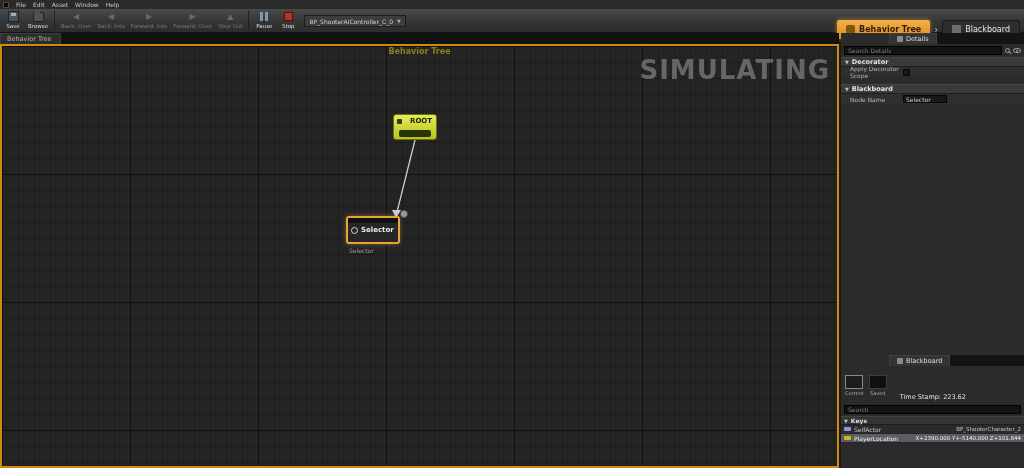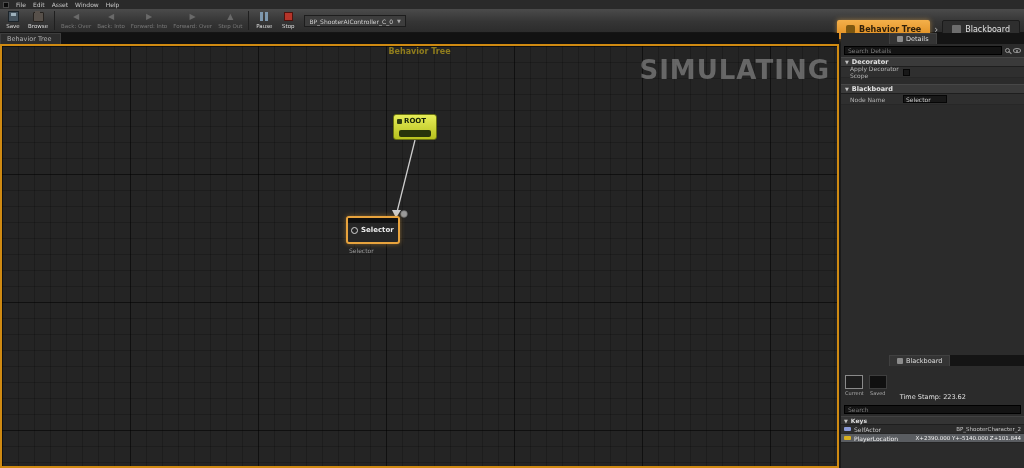--- a/index.html
+++ b/index.html
@@ -44,21 +44,21 @@
     background-image:
       linear-gradient(to right, rgba(0,0,0,.45) 1px, transparent 1px),
       linear-gradient(to bottom, rgba(0,0,0,.45) 1px, transparent 1px),
       linear-gradient(to right, rgba(0,0,0,.20) 1px, transparent 1px),
       linear-gradient(to bottom, rgba(0,0,0,.20) 1px, transparent 1px);
     background-size:128px 128px,128px 128px,16px 16px,16px 16px; }
   .graph-title { position:absolute; top:1px; left:0; right:0; text-align:center; font-size:8px; font-weight:bold; color:#907d1d; }
   .watermark { position:absolute; top:9px; right:7px; font-size:26px; font-weight:bold; color:rgba(158,158,158,.55); letter-spacing:1px; }
 
   .node-root { position:absolute; left:391px; top:68px; width:44px; height:26px; background:linear-gradient(#e6ec58,#b7c21e); border:1px solid #6a7210; border-radius:3px; }
-  .nr-title { display:flex; align-items:center; gap:2px; padding:2px 3px 0; font-size:7px; font-weight:bold; color:#16230b; }
+  .nr-title { display:flex; align-items:center; gap:8px; padding:2px 3px 0; font-size:7px; font-weight:bold; color:#16230b; }
   .nr-icon { width:5px; height:5px; background:#2e3c10; border-radius:1px; }
   .nr-pin { position:absolute; left:5px; right:5px; bottom:2px; height:7px; background:#27330b; border-radius:2px; }
 
   .node-selector { position:absolute; left:344px; top:170px; width:54px; height:28px; background:#262626; border:2px solid #e8a33d; border-radius:3px; box-shadow:0 0 5px rgba(232,163,61,.45); }
   .ns-pin { height:5px; background:#101010; border-radius:1px 1px 0 0; }
   .ns-title { display:flex; align-items:center; gap:3px; padding:3px 3px 0; }
   .ns-icon { width:7px; height:7px; border:1px solid #d6d6d6; border-radius:50%; }
   .ns-text { font-size:7px; font-weight:bold; color:#ececec; }
   .node-caption { position:absolute; left:347px; top:201px; font-size:6px; color:#9a9a9a; }
   .edge-svg { position:absolute; left:0; top:0; width:835px; height:420px; pointer-events:none; }

